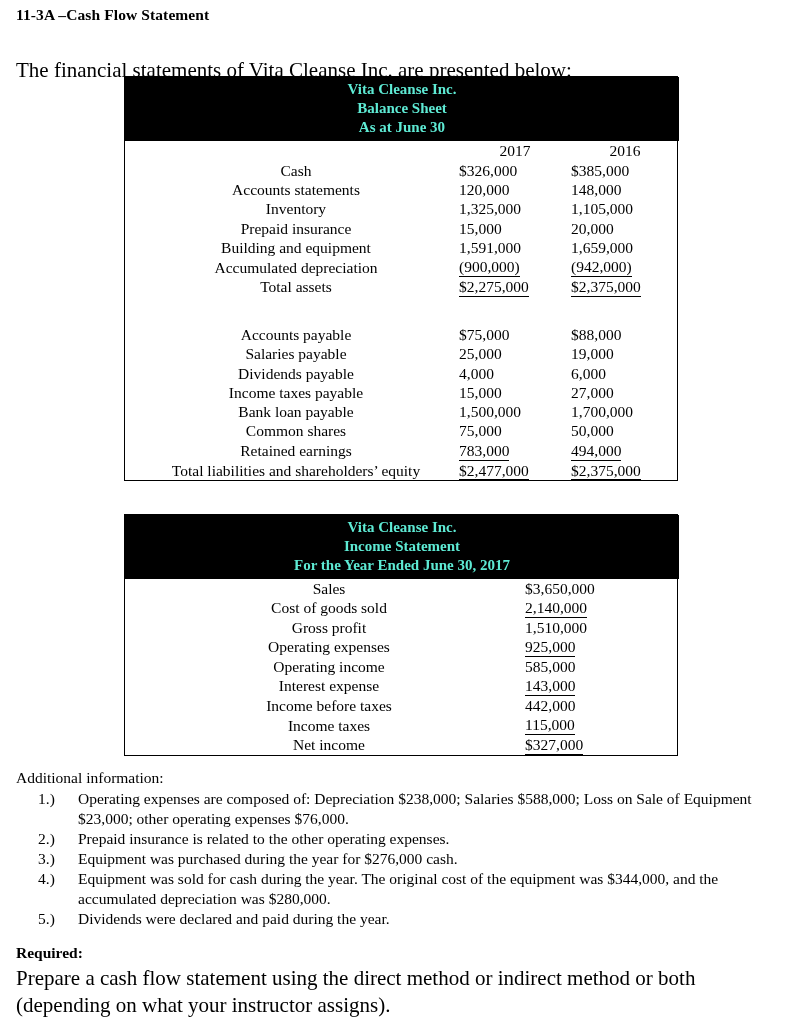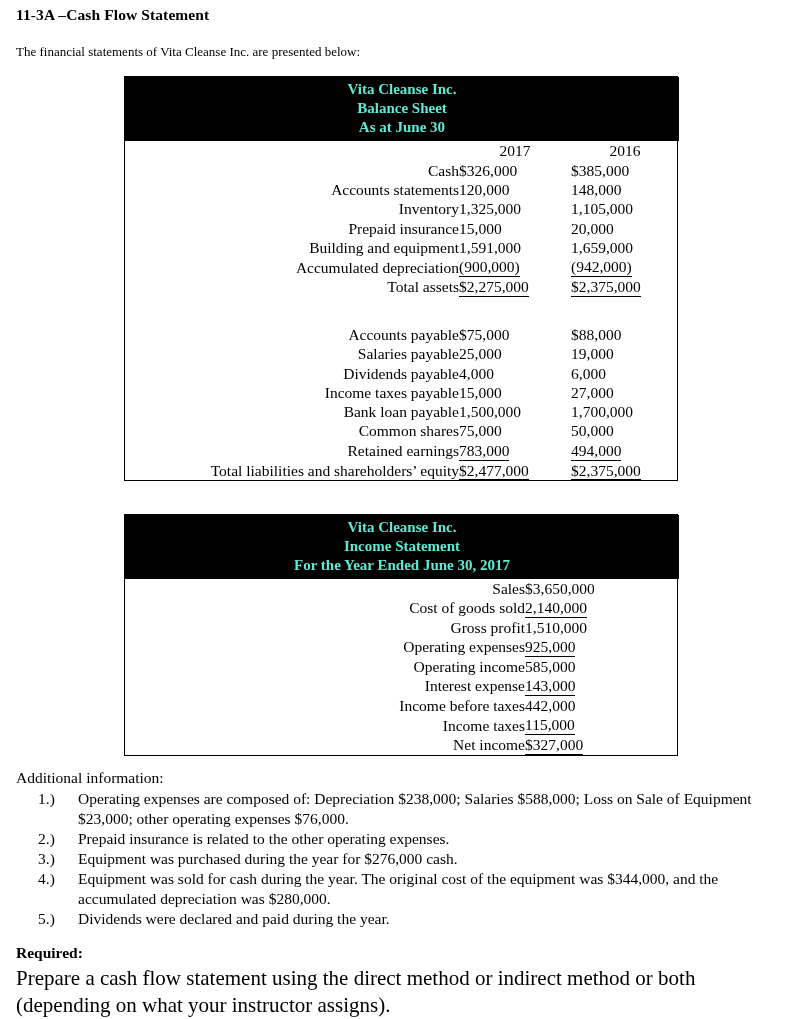--- a/index.html
+++ b/index.html
@@ -28,22 +28,22 @@
     position: absolute;
     left: 16px;
     top: 6px;
     font-weight: bold;
     font-size: 15.5px;
     letter-spacing: 0.1px;
   }
   .intro-line {
     position: absolute;
     left: 16px;
-    top: 44px;
-    font-size: 13px;
+    top: 58px;
+    font-size: 21px;
   }
 
   
   .fin-table {
     position: absolute;
     left: 124px;
     width: 554px;
     border: 1px solid #000000;
     border-collapse: collapse;
     box-sizing: border-box;
@@ -59,21 +59,21 @@
     color: #5eead4;
     text-align: center;
     font-weight: bold;
     font-size: 15px;
     line-height: 1.26;
     padding: 3px 0 4px 0;
   }
   .tbl-head .hl { display: block; }
 
   td.lbl {
-    text-align: right;
+    text-align: center;
     padding: 0 0 0 8px;
     font-size: 15.5px;
     line-height: 1.245;
     white-space: nowrap;
   }
   td.num {
     padding: 0 6px 0 0;
     font-size: 15.5px;
     line-height: 1.245;
     white-space: nowrap;

